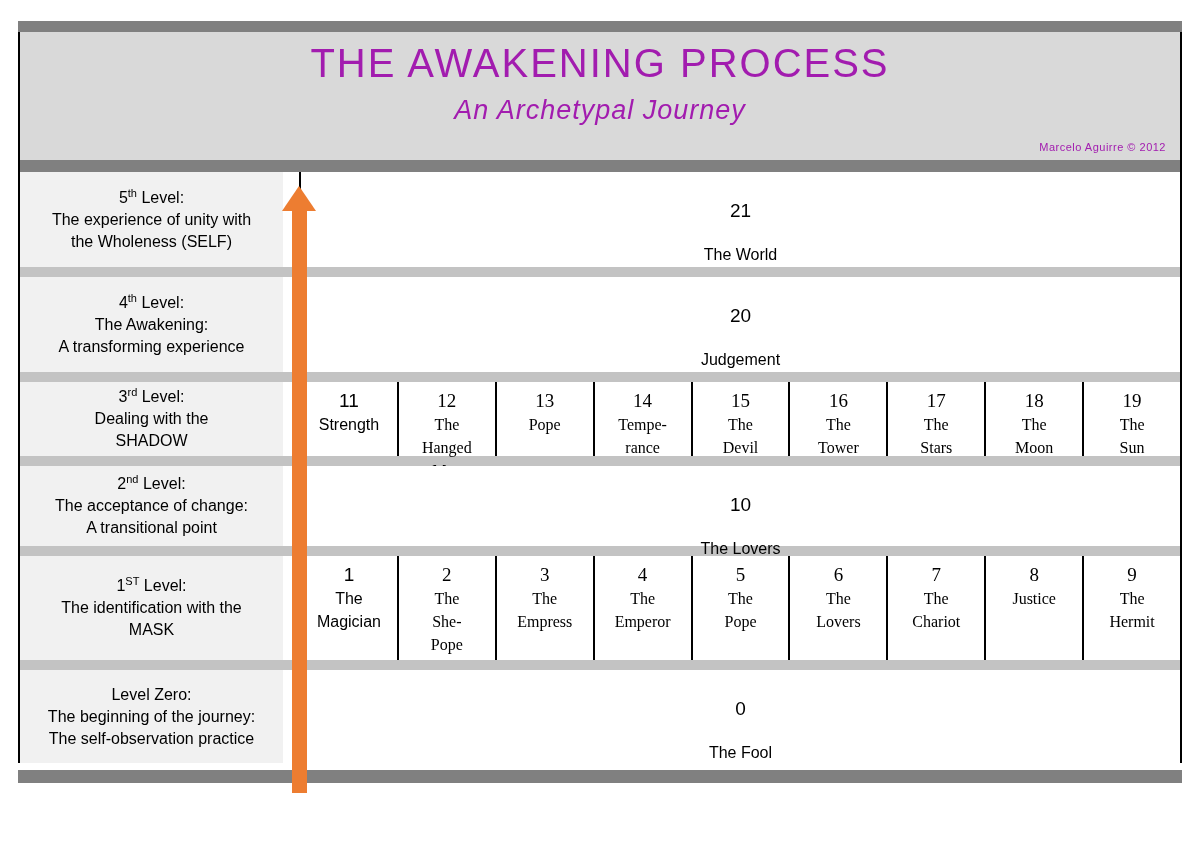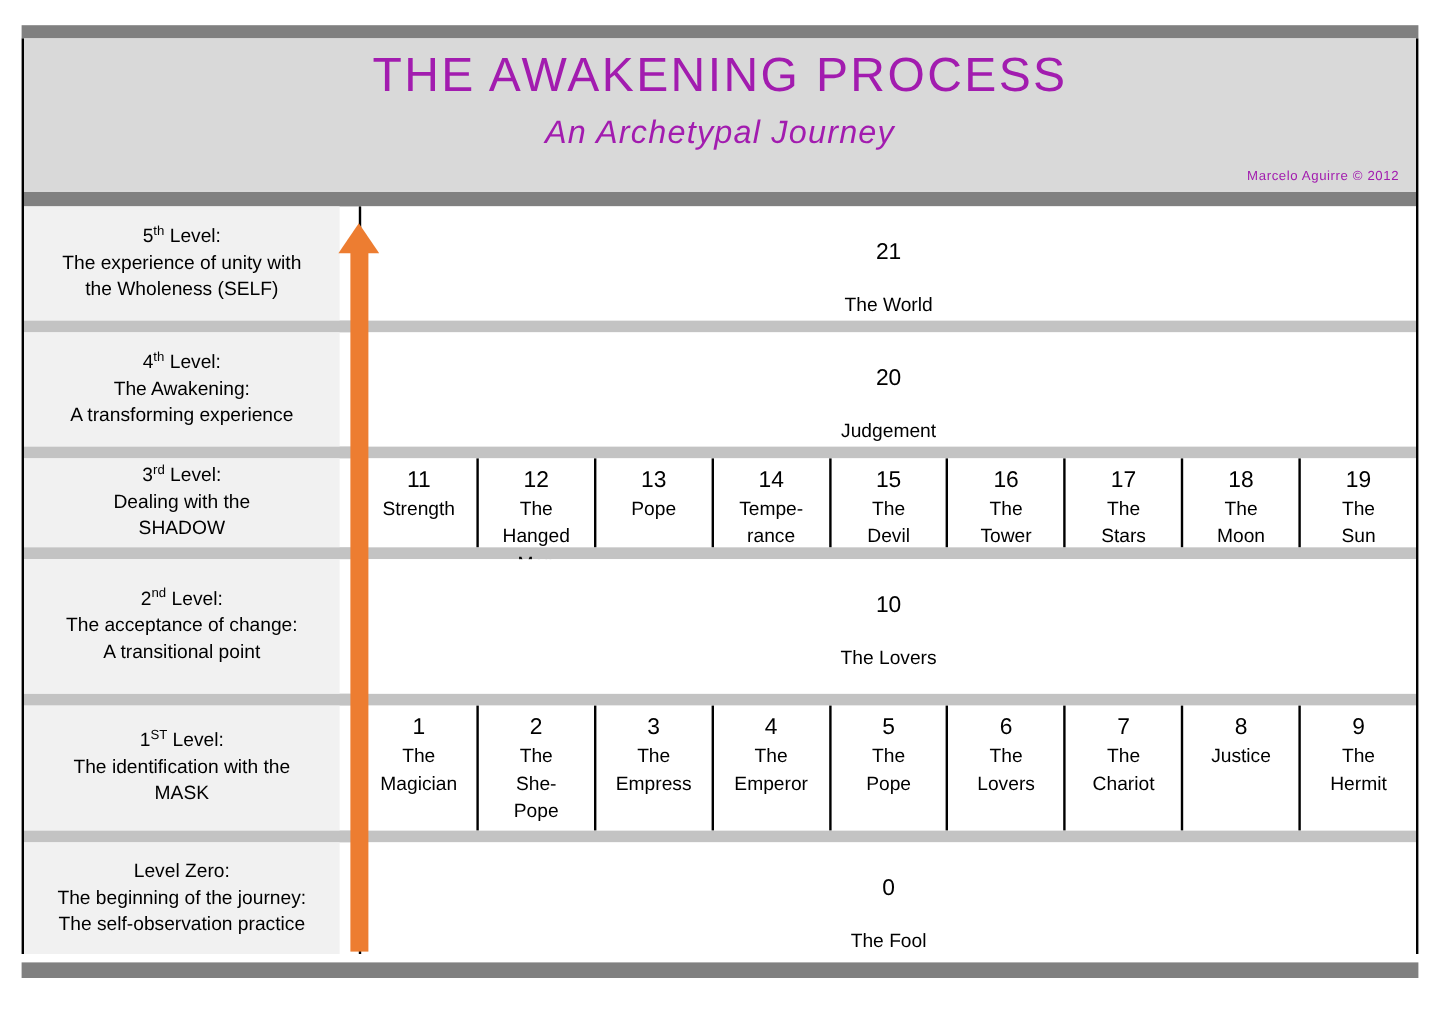--- a/index.html
+++ b/index.html
@@ -14,36 +14,36 @@
   .bar-top{height:11px;}
   .bar-bottom{height:13px;margin-top:7px;}
   .table{border-left:2px solid #000;border-right:2px solid #000;}
   .slide-header{height:128px;background:#D9D9D9;position:relative;text-align:center;color:#a21caf;overflow:hidden;}
   .title{font-size:40px;letter-spacing:2px;padding-top:9px;font-weight:400;}
   .subtitle{font-size:27px;letter-spacing:1px;margin-top:9px;font-style:italic;}
   .credit{position:absolute;right:14px;bottom:7px;font-size:11px;letter-spacing:.5px;}
   .under-header{height:12px;background:#808080;}
   .sep{height:10px;background:#C3C3C3;}
   .row{display:flex;}
-  .h95{height:95px}.h102{height:74px}.h96{height:112px}.h100{height:104px}.h93{height:93px}
+  .h95{height:95px}.h102{height:74px}.h96{height:80px}.h100{height:104px}.h93{height:93px}
   .label-cell{
     width:263px;background:#F1F1F1;text-align:center;font-size:16px;line-height:22px;
     display:flex;flex-direction:column;justify-content:center;box-sizing:border-box;padding:2px 0;
   }
   .lvl-title sup{font-size:11px;line-height:0;}
   .lvl-desc{white-space:pre-line;}
   .gap{width:16px;}
   .grid{flex:1;border-left:2px solid #000;background:#fff;box-sizing:border-box;}
   .wide{text-align:center;padding-top:27px;}
   .card-number{font-size:19px;line-height:24px;}
   .wide .card-name{margin-top:20px;}
   .card-name{font-size:16px;line-height:23px;white-space:pre-line;}
   .cols{display:flex;}
   .card{flex:1 1 0;text-align:center;padding-top:7px;box-sizing:border-box;}
-  .card + .card{border-left:2px solid #000;}
+  .card + .card{border-left:2px solid #000;font-family:Liberation Serif, serif;}
   
   .arrow-shaft{position:absolute;left:292px;top:210px;width:15px;height:583px;background:#ED7D31;z-index:6;}
   .arrow-head{position:absolute;left:282px;top:186px;width:0;height:0;z-index:6;
     border-left:17px solid transparent;border-right:17px solid transparent;border-bottom:25px solid #ED7D31;}
 </style>
 </head>
 <body>
 
 <div class="frame">
 

